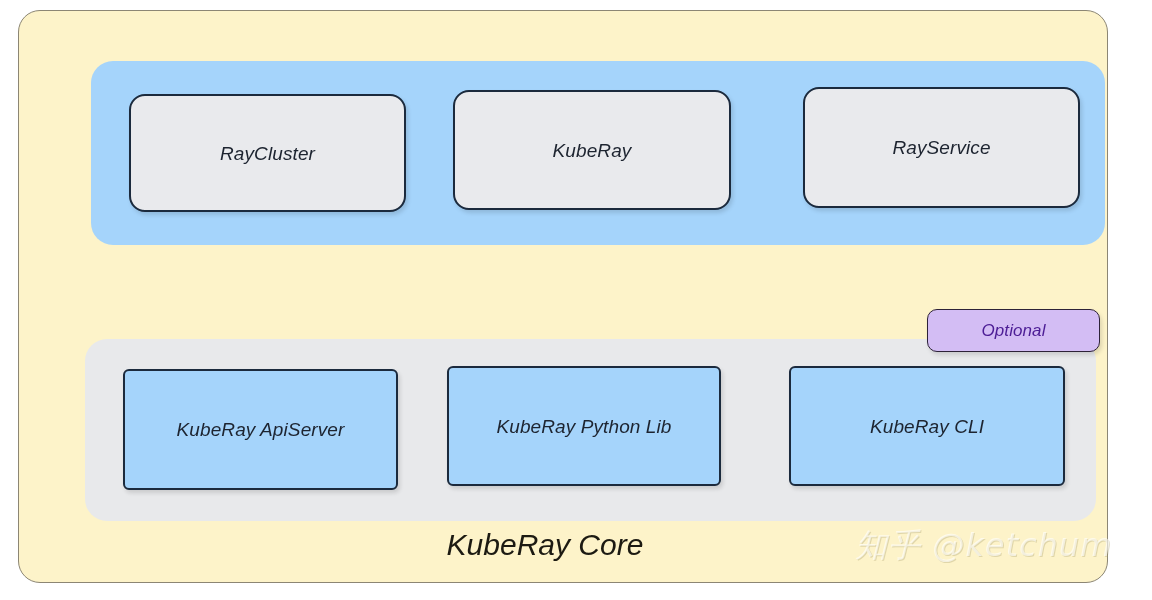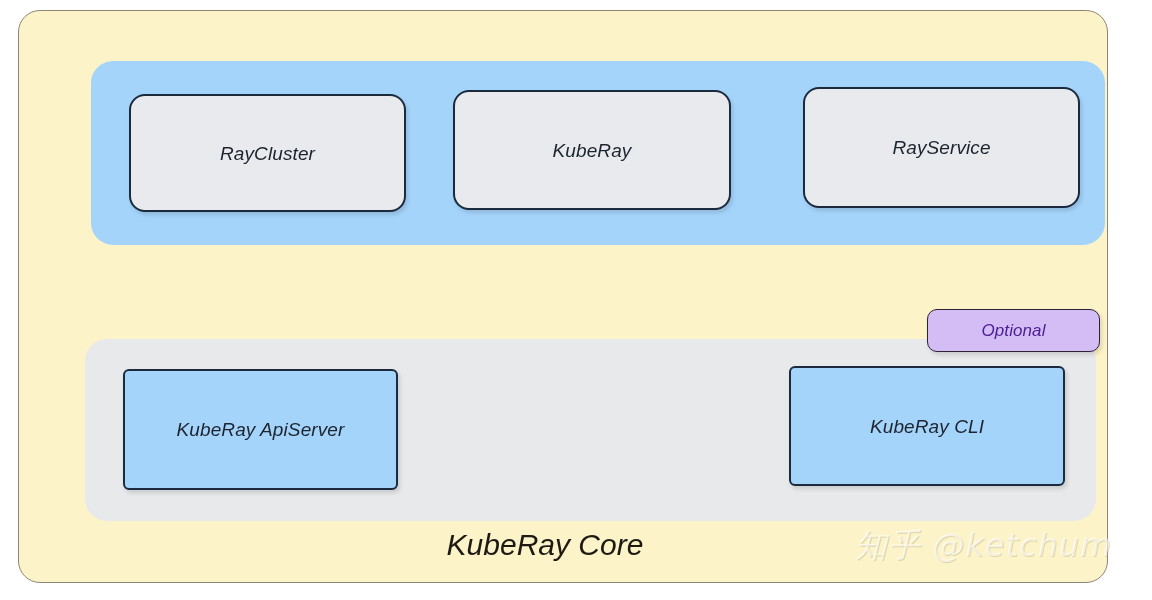--- a/index.html
+++ b/index.html
@@ -166,20 +166,23 @@
     <div class="node crd node-rayservice">
       <span class="node-label">RayService</span>
     </div>
 
     <div class="tooling-band"></div>
 
     <div class="node tool node-apiserver">
       <span class="node-label">KubeRay ApiServer</span>
     </div>
 
+    <div class="node tool node-pythonlib">
+      <span class="node-label">KubeRay Python Lib</span>
+    </div>
 
     <div class="node tool node-cli">
       <span class="node-label">KubeRay CLI</span>
     </div>
 
     <div class="optional-badge">
       <span class="node-label">Optional</span>
     </div>
 
   </div>

